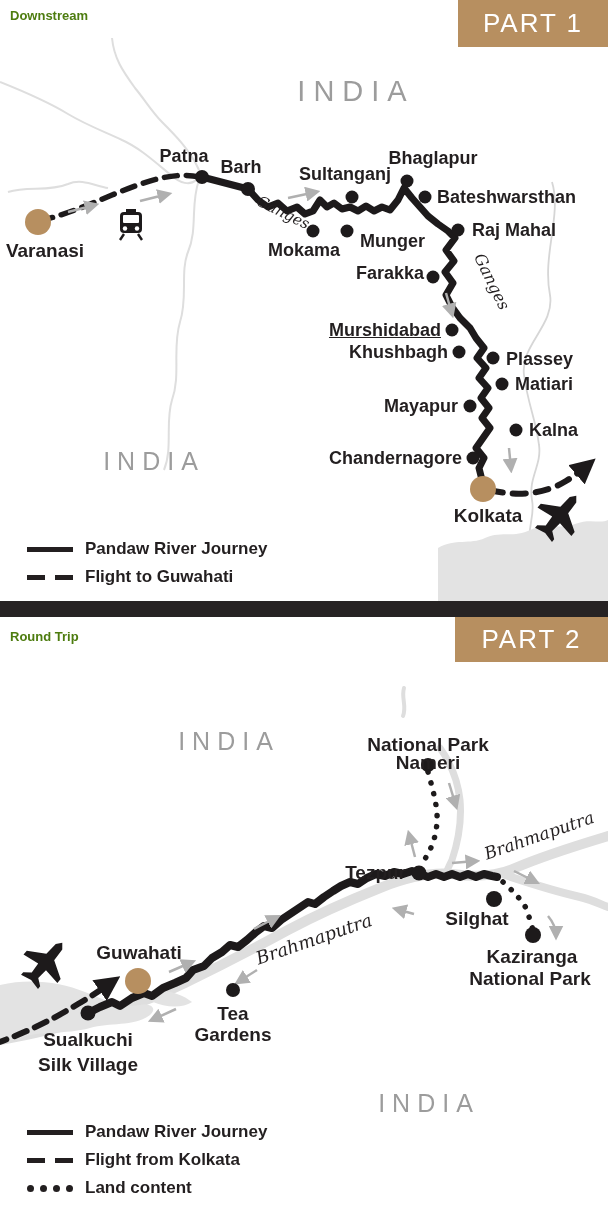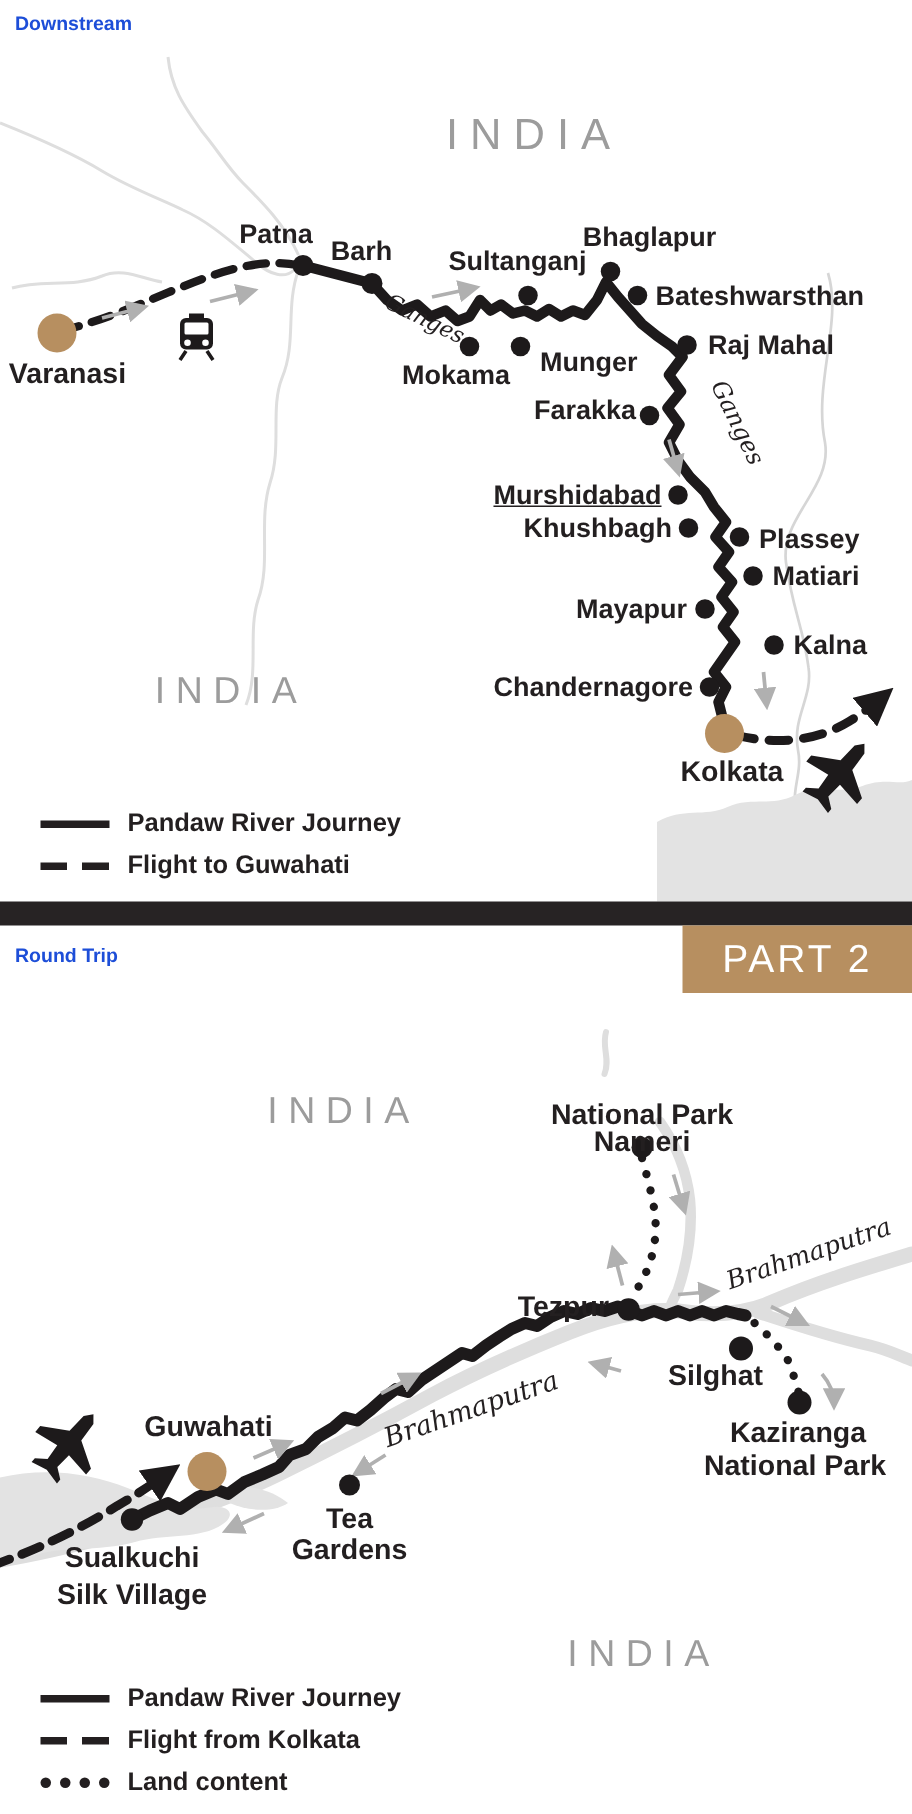--- a/index.html
+++ b/index.html
@@ -12,21 +12,21 @@
   .c{transform:translate(-50%,-50%);}
   .l{transform:translate(0,-50%);}
   .r{transform:translate(-100%,-50%);}
   
   .india{position:absolute;transform:translate(-50%,-50%);color:#9c9c9c;font-weight:400;
          letter-spacing:7px;font-size:25px;white-space:nowrap;}
   .india.big{font-size:29px;letter-spacing:8px;}
   
   .banner{position:absolute;background:#b78f60;color:#ffffff;display:flex;align-items:center;
           justify-content:center;font-size:26px;letter-spacing:2px;font-weight:400;}
-  .corner{position:absolute;font-weight:700;font-size:13px;color:#1d4ed8;}
+  .corner{position:absolute;font-weight:700;font-size:13px;color:#4d7c0f;}
   .divider{position:absolute;left:0;width:608px;height:16px;background:#272324;}
   
   .legend-row{position:absolute;display:flex;align-items:center;}
   .legend-label{font-weight:700;font-size:17px;color:#231f20;margin-left:12px;white-space:nowrap;}
   .sw{width:46px;height:5px;flex:0 0 46px;}
   .sw.solid{background:#231f20;}
   .sw.dashed{background:repeating-linear-gradient(90deg,#231f20 0 18px,transparent 18px 28px);}
   .sw.dotted{display:flex;justify-content:space-between;align-items:center;background:none;height:7px;}
   .sw.dotted i{width:7px;height:7px;border-radius:50%;background:#231f20;display:block;}
 </style>
@@ -148,20 +148,21 @@
       <circle cx="233" cy="990" r="7"></circle>
       <circle cx="88" cy="1013" r="7.5"></circle>
     </g>
     <circle cx="138" cy="981" r="13" fill="#b78f60"></circle>
 
     <text transform="translate(541,841) rotate(-19)" text-anchor="middle" font-family="DejaVu Serif, serif" font-style="italic" font-size="17" fill="#231f20">Brahmaputra</text>
     <text transform="translate(316,945) rotate(-19)" text-anchor="middle" font-family="DejaVu Serif, serif" font-style="italic" font-size="18" fill="#231f20">Brahmaputra</text>
   </svg>
 
   <div class="corner" style="left:10px;top:8px;">Downstream</div>
+  <div class="banner" style="left:458px;top:0;width:150px;height:47px;">PART 1</div>
   <div class="india big" style="left:356px;top:91px;">INDIA</div>
   <div class="india" style="left:154px;top:461px;">INDIA</div>
 
   <div class="lbl big c" style="left:45px;top:250px;">Varanasi</div>
   <div class="lbl c" style="left:184px;top:156px;">Patna</div>
   <div class="lbl c" style="left:241px;top:167px;">Barh</div>
   <div class="lbl c" style="left:345px;top:174px;">Sultanganj</div>
   <div class="lbl c" style="left:433px;top:158px;">Bhaglapur</div>
   <div class="lbl l" style="left:437px;top:197px;">Bateshwarsthan</div>
   <div class="lbl l" style="left:472px;top:230px;">Raj Mahal</div>

